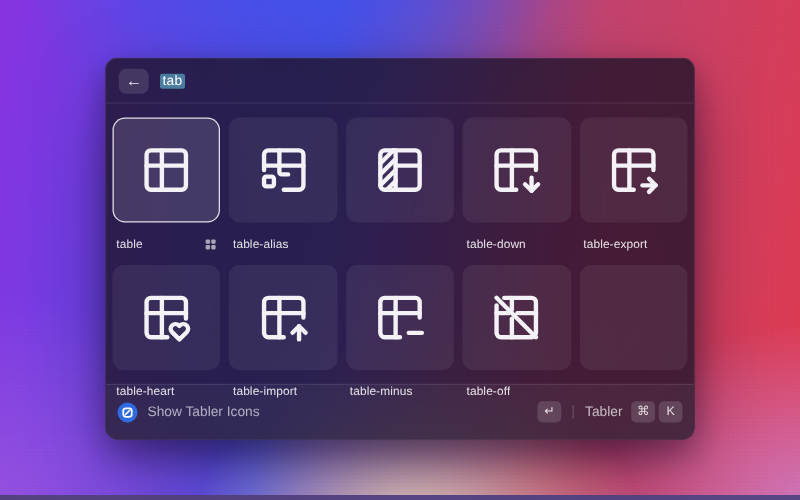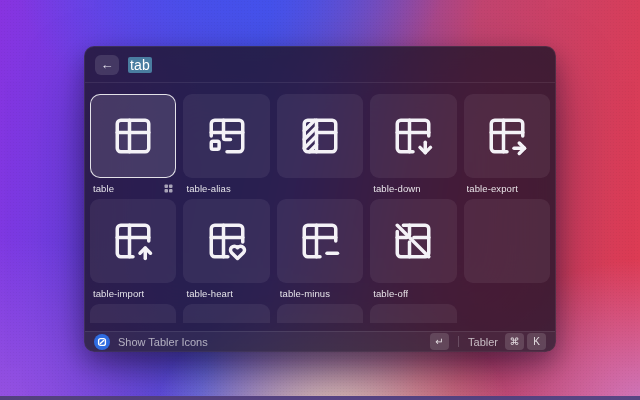--- a/index.html
+++ b/index.html
@@ -40,21 +40,21 @@
   .header {
     height:36px; display:flex; align-items:center; gap:9px; padding:0 10px;
     border-bottom:1px solid rgba(255,255,255,0.08);
   }
   .back-btn {
     width:24px; height:20px; border-radius:6px;
     background: rgba(255,255,255,0.12);
     display:flex; align-items:center; justify-content:center;
     color:#e9e6f0; font-size:13px; line-height:1; cursor:default;
   }
-  .search-text { font-size:14px; font-weight:400; letter-spacing:0.2px; }
+  .search-text { font-size:11px; font-weight:400; letter-spacing:0.2px; }
   .search-text .sel {
     background:#4a7da0; color:#fff; padding:0 2px; border-radius:2px;
   }
 
   
   .grid {
     position:absolute; top:36px; bottom:28px; left:0; right:0;
     padding:11px 5px 0; overflow:hidden;
     display:grid; grid-template-columns:repeat(5,1fr);
     column-gap:7px; row-gap:0; align-content:start;
@@ -64,32 +64,32 @@
     height:84px; border-radius:9px;
     background: rgba(255,255,255,0.065);
     display:flex; align-items:center; justify-content:center;
   }
   .cell.selected {
     background: rgba(255,255,255,0.13);
     border:1px solid rgba(255,255,255,0.85);
     border-radius:10px;
   }
   .label-row {
-    height:21px; display:flex; align-items:center; justify-content:space-between;
+    height:34px; display:flex; align-items:center; justify-content:space-between;
     padding:0 3px;
   }
   .label-row .label {
     font-size:9.5px; color:rgba(255,255,255,0.88); letter-spacing:0.1px;
     white-space:nowrap; overflow:hidden;
   }
   .cell svg { display:block; }
 
   
   .footer {
-    position:absolute; left:0; right:0; bottom:0; height:20px;
+    position:absolute; left:0; right:0; bottom:0; height:44px;
     display:flex; align-items:center; padding:0 9px;
     background: rgba(255,255,255,0.045);
     border-top:1px solid rgba(255,255,255,0.09);
     font-size:11px;
   }
   .ext-badge {
     width:16px; height:16px; border-radius:50%; background:#2f6bdf;
     display:flex; align-items:center; justify-content:center; margin-right:8px;
     flex:0 0 auto;
   }
@@ -191,42 +191,42 @@
             <path d="M19 16l3 3-3 3"></path>
           </svg>
         </div>
         <div class="label-row">
           <span class="label">table-export</span>
         </div>
       </div>
       <div class="grid-item">
         <div class="cell">
           <svg width="42" height="42" viewBox="0 0 24 24" fill="none" stroke="#f4f2f7" stroke-width="2" stroke-linecap="round" stroke-linejoin="round">
+            <path d="M12.5 21H5a2 2 0 0 1-2-2V5a2 2 0 0 1 2-2h14a2 2 0 0 1 2 2v7.5"></path>
+            <path d="M3 10h18"></path>
+            <path d="M10 3v18"></path>
+            <path d="M18 22l3.35-3.284a2.143 2.143 0 0 0 .005-3.071 2.242 2.242 0 0 0-3.129-.006l-.224.22-.223-.22a2.242 2.242 0 0 0-3.128-.006 2.143 2.143 0 0 0-.006 3.071z"></path>
+          </svg>
+        </div>
+        <div class="label-row">
+          <span class="label">table-heart</span>
+        </div>
+      </div>
+      <div class="grid-item">
+        <div class="cell">
+          <svg width="42" height="42" viewBox="0 0 24 24" fill="none" stroke="#f4f2f7" stroke-width="2" stroke-linecap="round" stroke-linejoin="round">
             <path d="M12 21H5a2 2 0 0 1-2-2V5a2 2 0 0 1 2-2h14a2 2 0 0 1 2 2v7"></path>
             <path d="M3 10h18"></path>
             <path d="M10 3v18"></path>
             <path d="M19 22v-6"></path>
             <path d="M22 19l-3-3-3 3"></path>
           </svg>
         </div>
         <div class="label-row">
           <span class="label">table-import</span>
-        </div>
-      </div>
-      <div class="grid-item">
-        <div class="cell">
-          <svg width="42" height="42" viewBox="0 0 24 24" fill="none" stroke="#f4f2f7" stroke-width="2" stroke-linecap="round" stroke-linejoin="round">
-            <path d="M12.5 21H5a2 2 0 0 1-2-2V5a2 2 0 0 1 2-2h14a2 2 0 0 1 2 2v7.5"></path>
-            <path d="M3 10h18"></path>
-            <path d="M10 3v18"></path>
-            <path d="M18 22l3.35-3.284a2.143 2.143 0 0 0 .005-3.071 2.242 2.242 0 0 0-3.129-.006l-.224.22-.223-.22a2.242 2.242 0 0 0-3.128-.006 2.143 2.143 0 0 0-.006 3.071z"></path>
-          </svg>
-        </div>
-        <div class="label-row">
-          <span class="label">table-heart</span>
         </div>
       </div>
       <div class="grid-item">
         <div class="cell">
           <svg width="42" height="42" viewBox="0 0 24 24" fill="none" stroke="#f4f2f7" stroke-width="2" stroke-linecap="round" stroke-linejoin="round">
             <path d="M12 21H5a2 2 0 0 1-2-2V5a2 2 0 0 1 2-2h14a2 2 0 0 1 2 2v7"></path>
             <path d="M3 10h18"></path>
             <path d="M10 3v18"></path>
             <path d="M16 19h6"></path>
           </svg>

